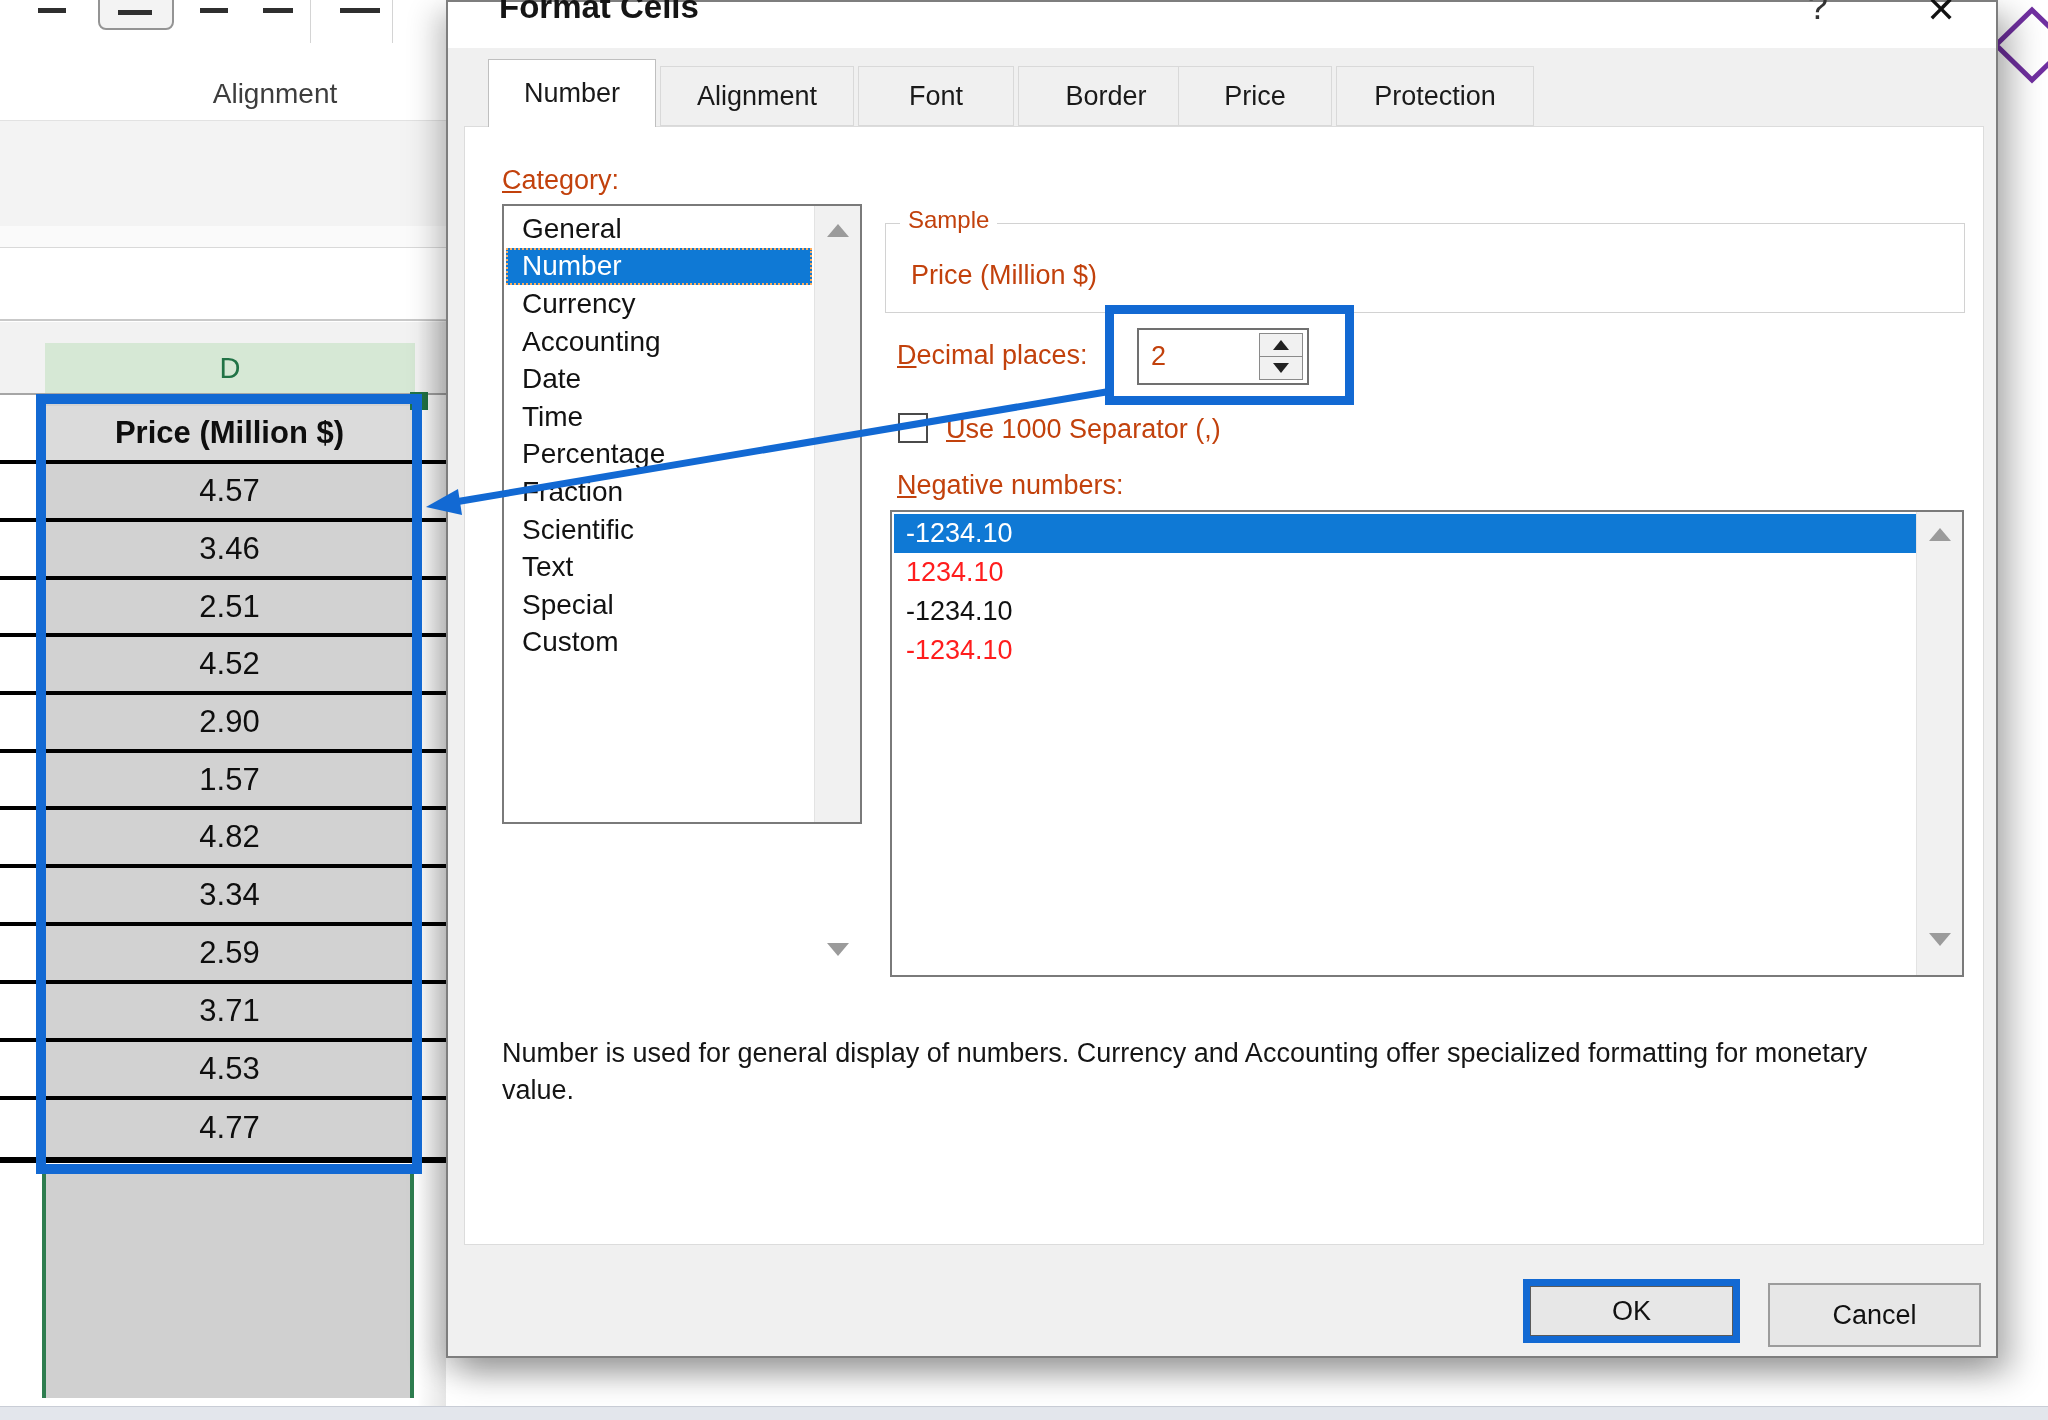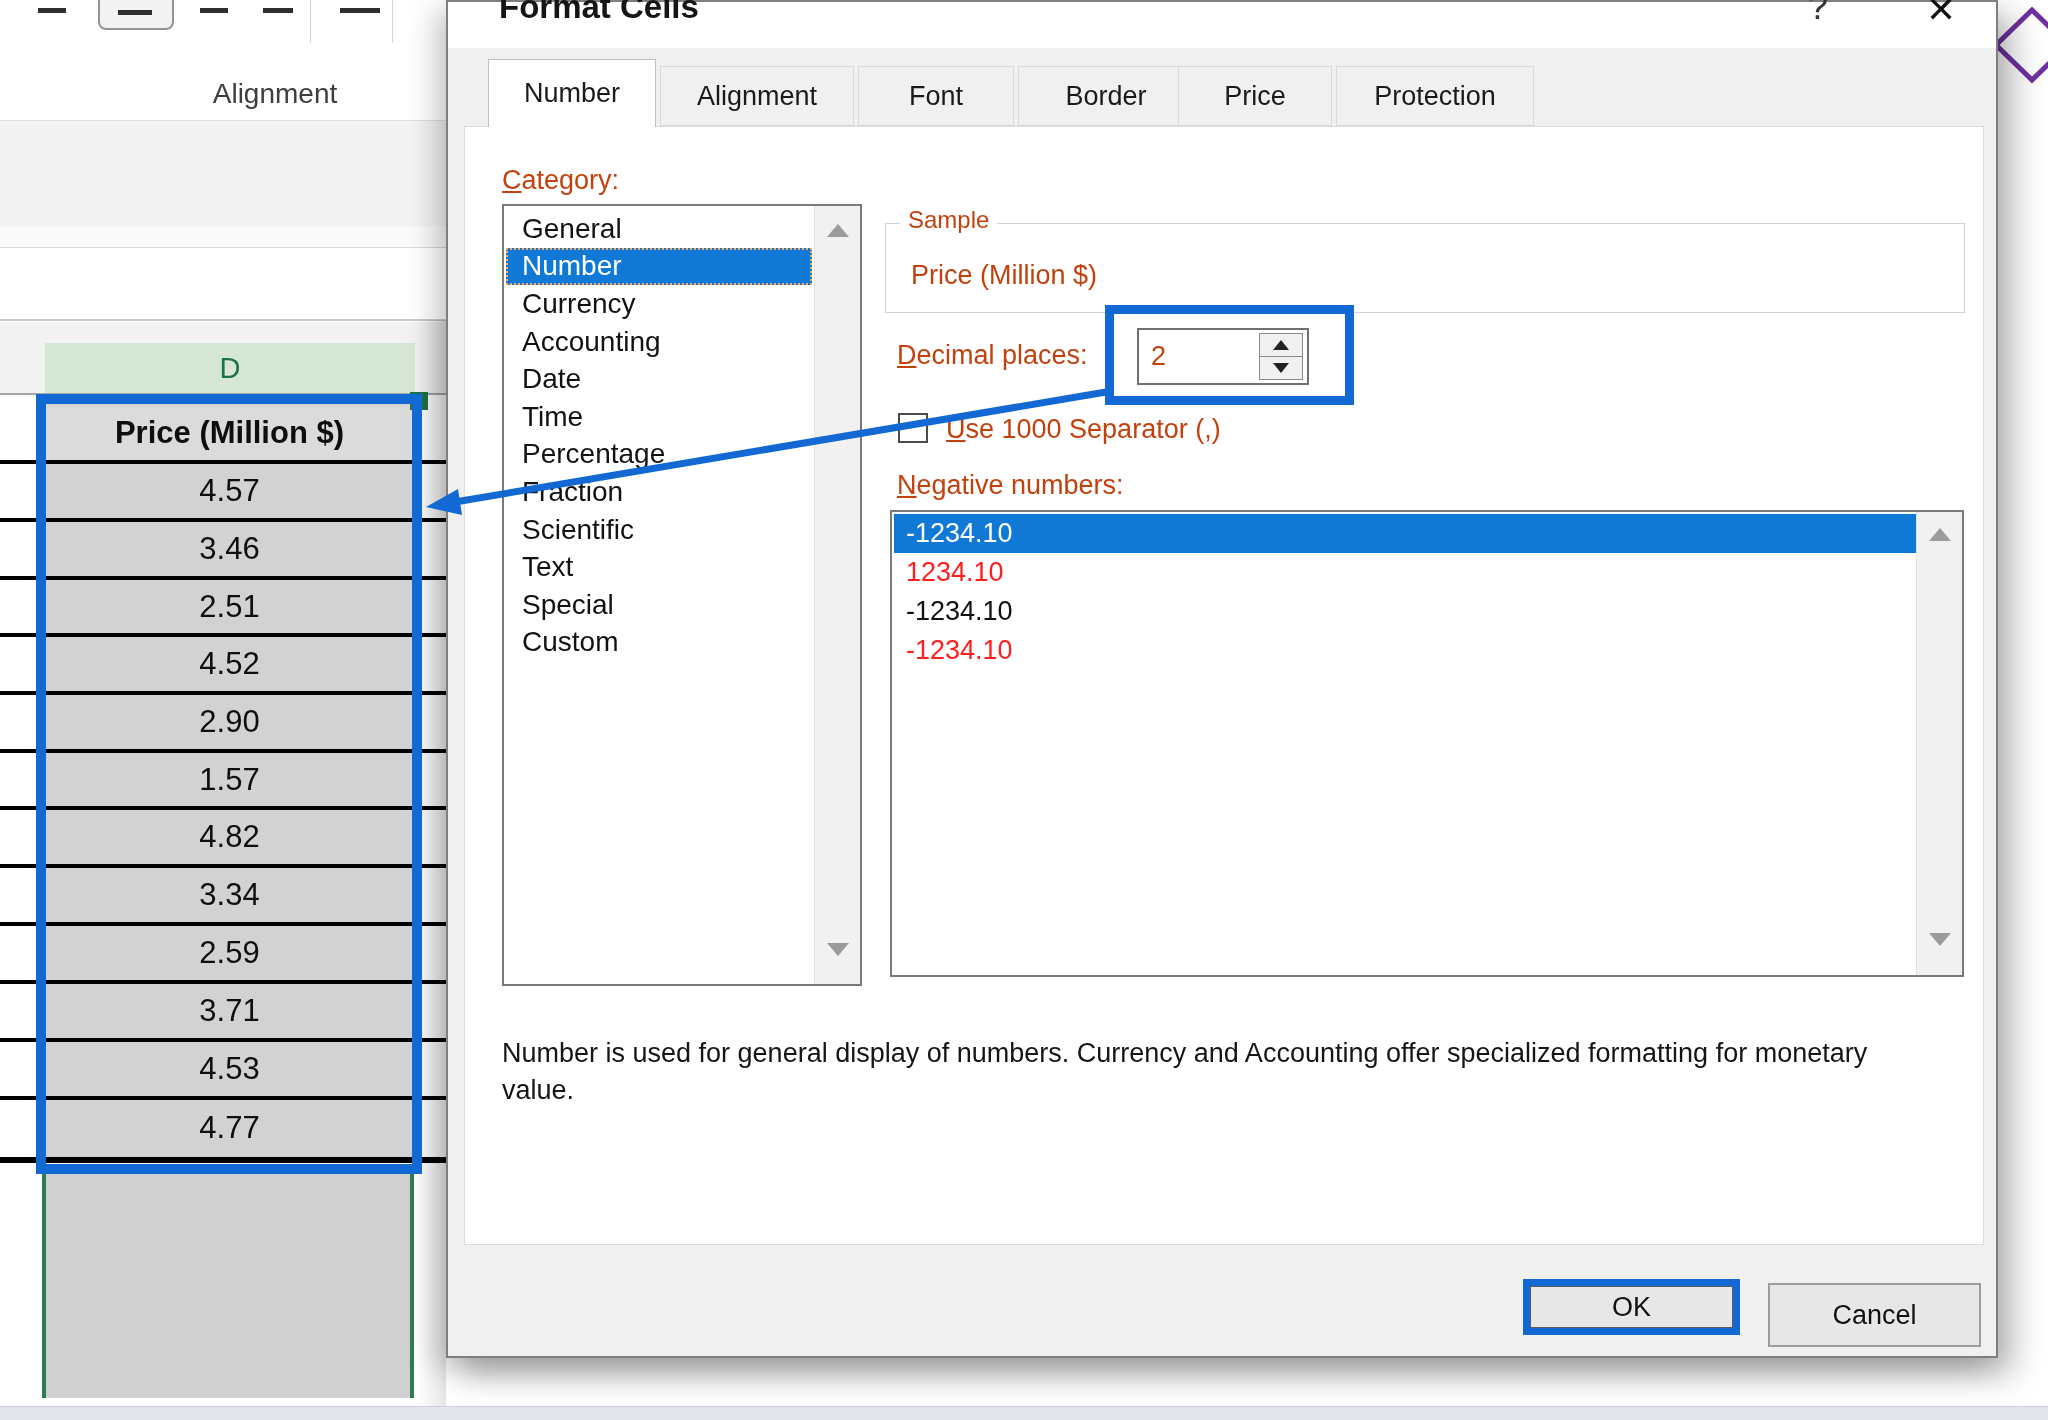--- a/index.html
+++ b/index.html
@@ -130,21 +130,21 @@
   <div class="tab" style="left:410px;width:156px">Font</div>
   <div class="tab" style="left:570px;width:176px">Border</div>
   <div class="tab" style="left:730px;width:154px">Price</div>
   <div class="tab" style="left:888px;width:198px">Protection</div>
 
   <div class="page"></div>
 
   <div class="txt" style="left:54px;top:163px;font-size:27px">
     <span class="hk">C</span><span>ategory:</span>
   </div>
-  <div class="abs" style="left:54px;top:202px;width:360px;height:782px;background:#fff;border:2px solid #7a7a7a;box-sizing:border-box">
+  <div class="abs" style="left:54px;top:202px;width:360px;height:620px;background:#fff;border:2px solid #7a7a7a;box-sizing:border-box">
     <div class="abs" style="left:2px;top:4px;width:306px">
       <div class="citem">General</div>
       <div class="citem sel">Number</div>
       <div class="citem">Currency</div>
       <div class="citem">Accounting</div>
       <div class="citem">Date</div>
       <div class="citem">Time</div>
       <div class="citem">Percentage</div>
       <div class="citem">Fraction</div>
       <div class="citem">Scientific</div>
@@ -195,21 +195,21 @@
       <div class="nitem" style="color:#ff1d1d">-1234.10</div>
     </div>
     <div class="sbar" style="right:0;top:0;width:45px;height:100%">
       <div class="tri-up" style="margin:16px auto 0"></div>
       <div class="tri-dn" style="margin:392px auto 0"></div>
     </div>
   </div>
 
   <div class="abs" style="left:54px;top:1033px;width:1380px;font-size:27px;line-height:37px;color:#151515">Number is used for general display of numbers.  Currency and Accounting offer specialized formatting for monetary value.</div>
 
-  <div class="abs" style="left:1075px;top:1277px;width:217px;height:56px;border:7px solid #1269d3;box-sizing:border-box;background:#e7e7e7">
+  <div class="abs" style="left:1075px;top:1277px;width:217px;height:64px;border:7px solid #1269d3;box-sizing:border-box;background:#e7e7e7">
     <div class="btn" style="left:0;top:0;width:100%;height:100%;border:1px solid #5a5a5a">OK</div>
   </div>
   <div class="btn" style="left:1320px;top:1281px;width:213px;height:64px;border:2px solid #9c9c9c">Cancel</div>
 </div>
 
 <svg width="2048" height="1420" style="z-index:40">
   <line x1="1106" y1="392" x2="455" y2="502" stroke="#1269d3" stroke-width="7"></line>
   <polygon points="426,507 458,489 462,515" fill="#1269d3"></polygon>
 </svg>
 

